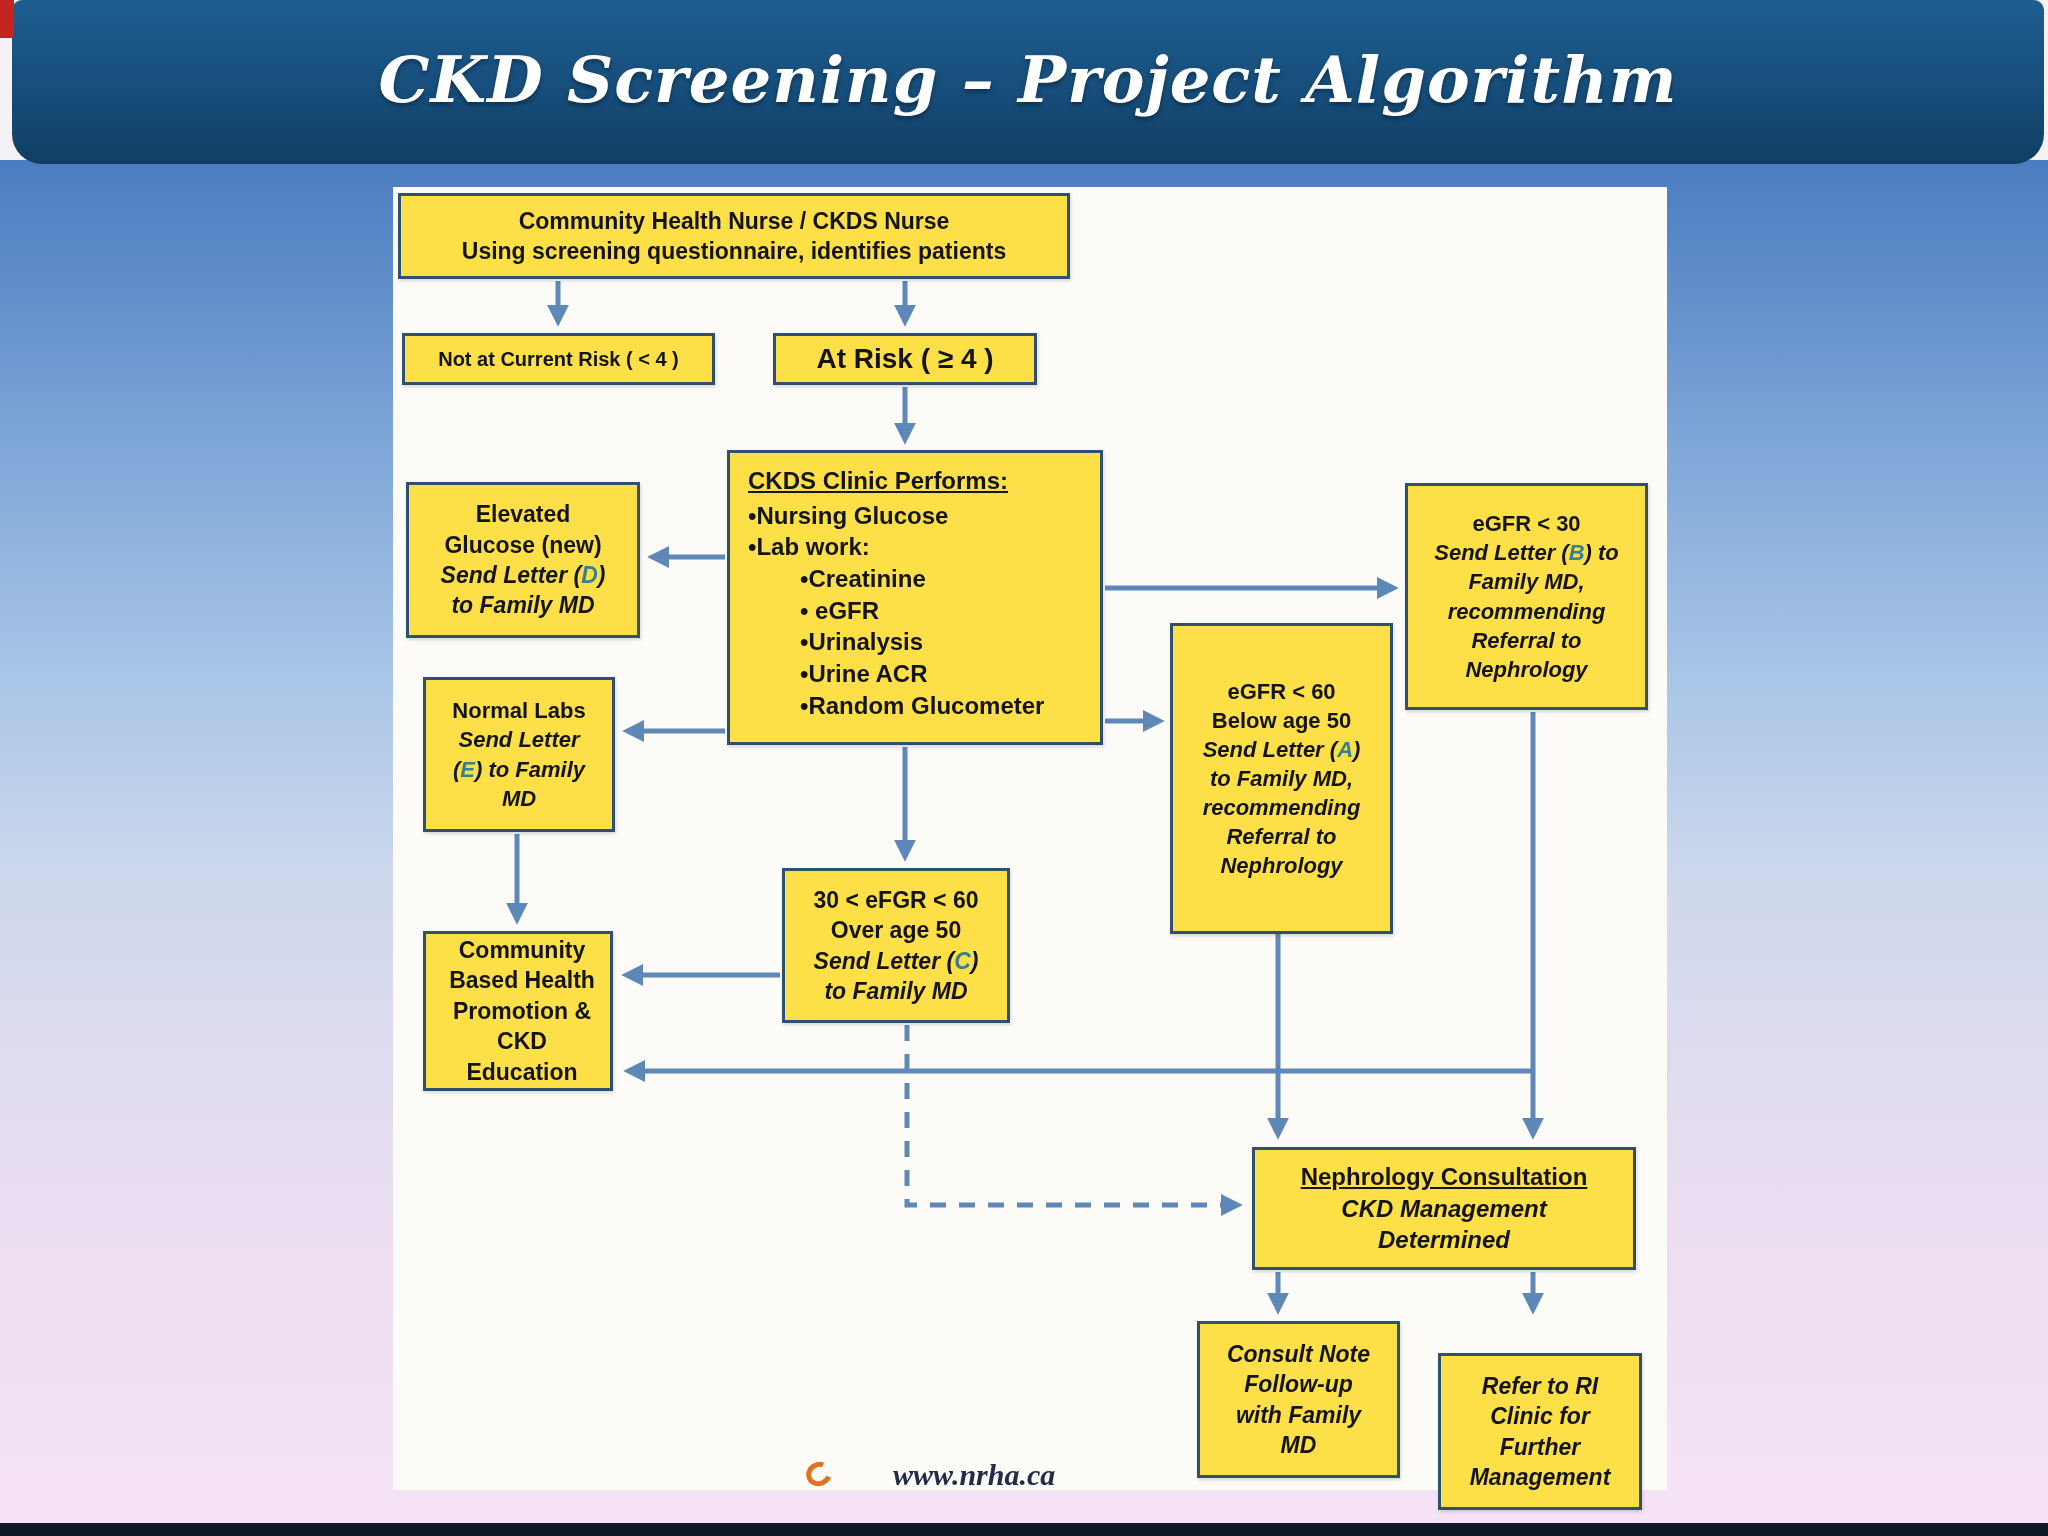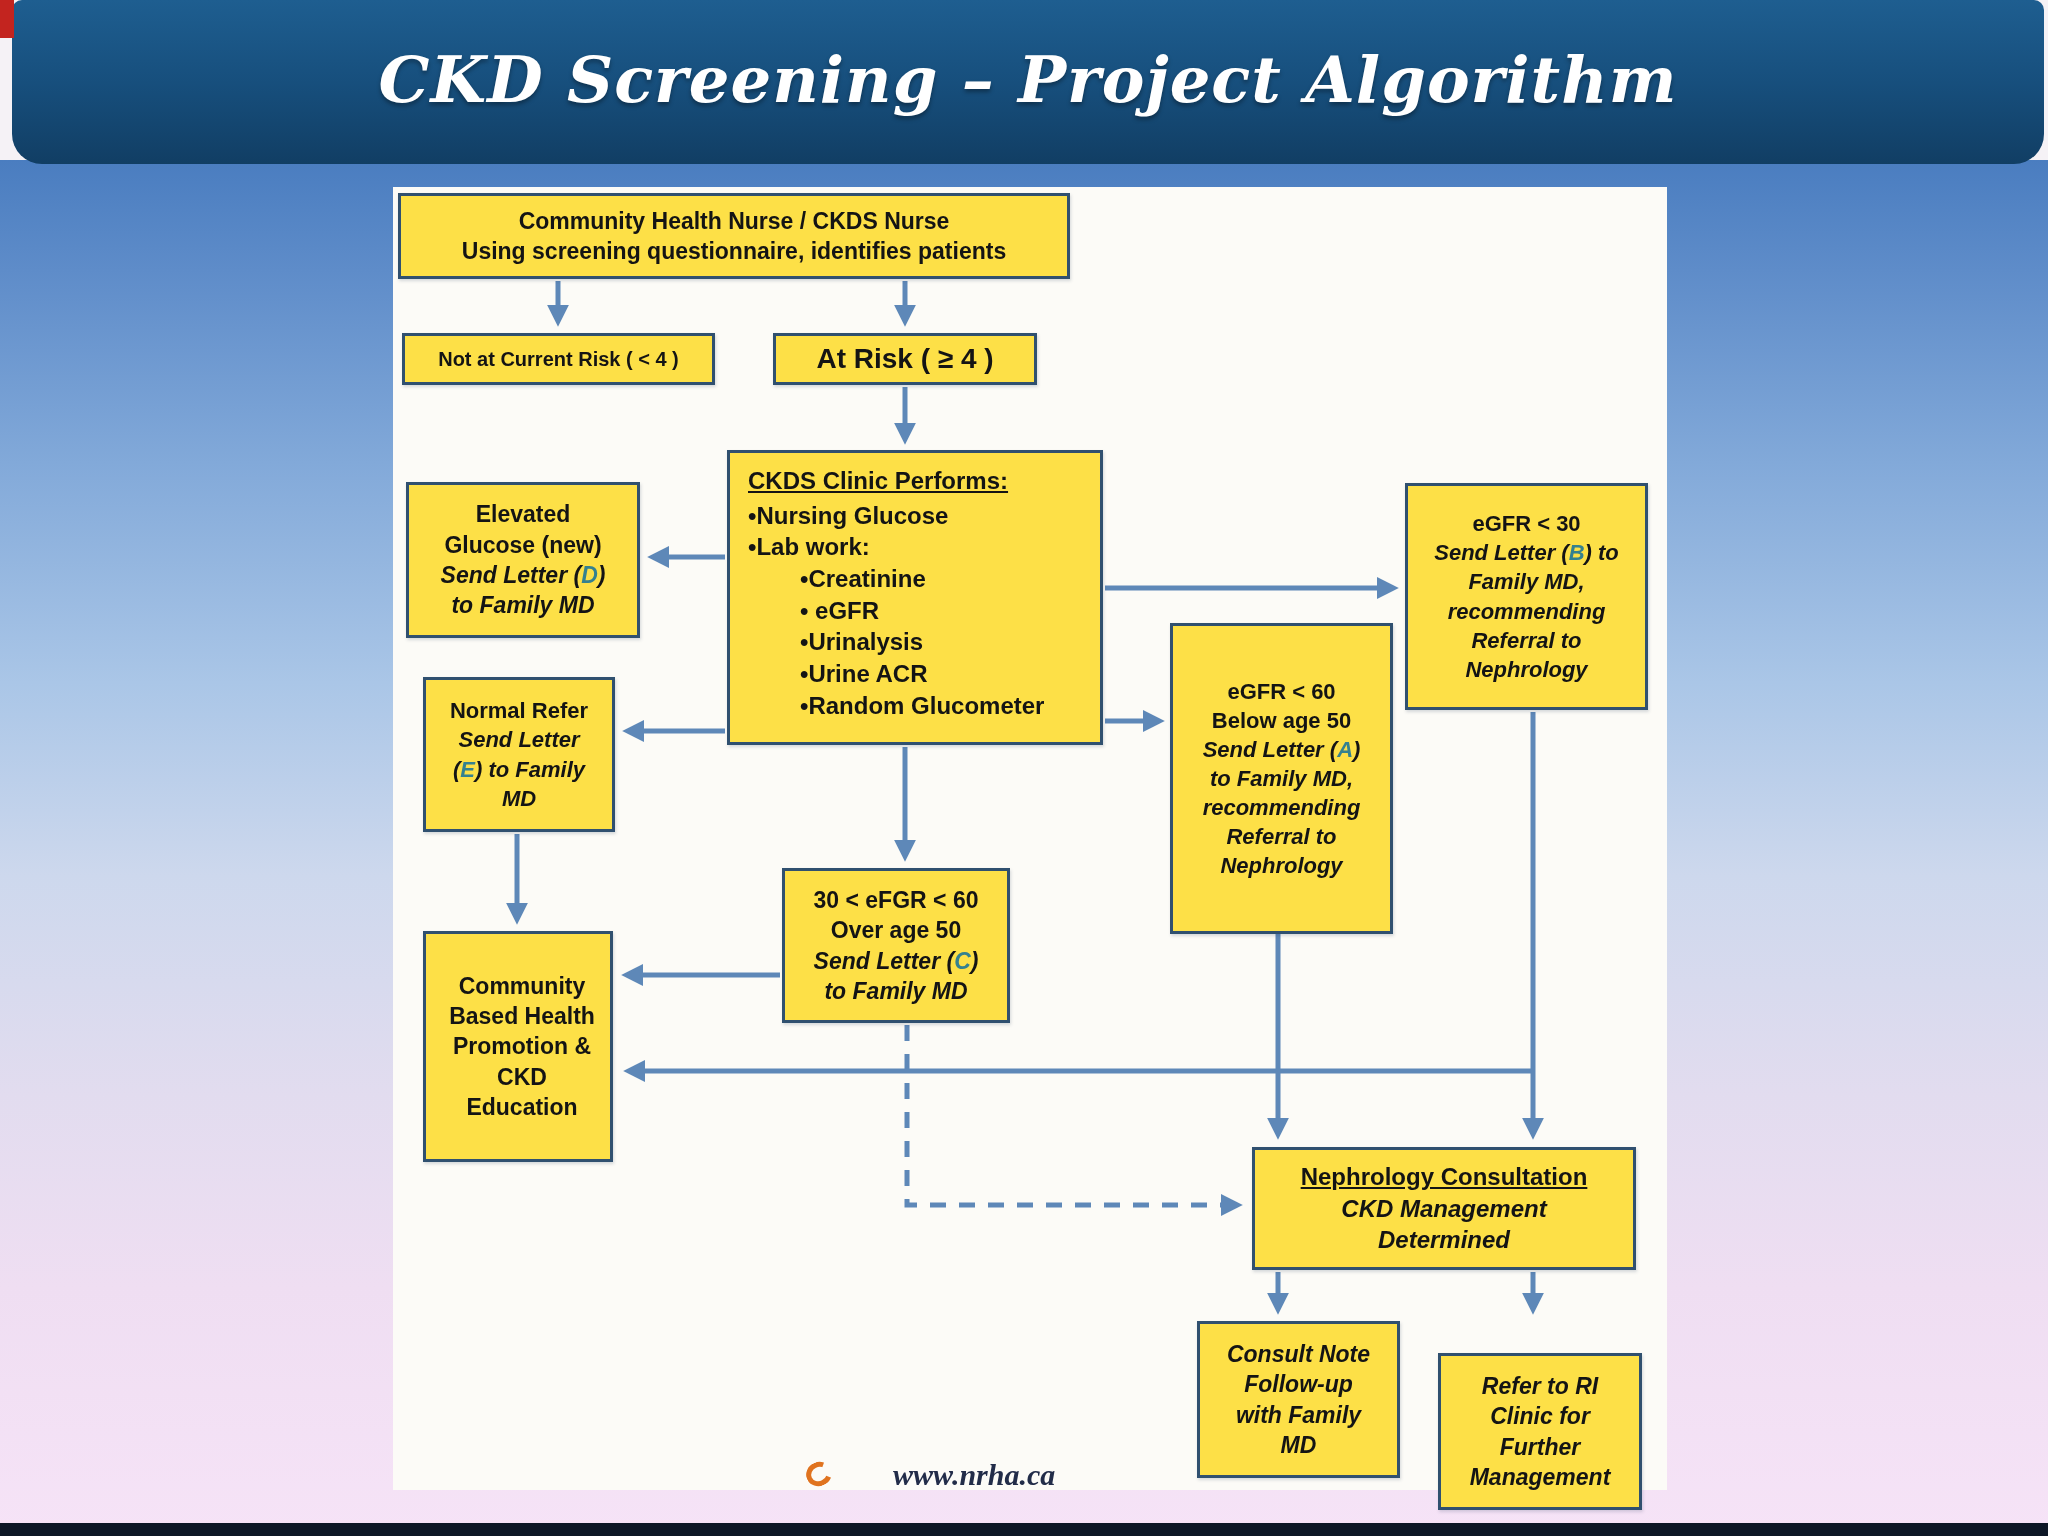--- a/index.html
+++ b/index.html
@@ -43,21 +43,21 @@
   #bx-atrisk{left:773px;top:333px;width:264px;height:52px;font-size:28px;}
   #bx-ckds{left:727px;top:450px;width:376px;height:295px;font-size:24px;
            padding:12px 8px 26px 18px;}
   #bx-ckds .sub{padding-left:52px;}
   #bx-ckds .h{margin-bottom:3px;}
   #bx-elev{left:406px;top:482px;width:234px;height:156px;font-size:23px;}
   #bx-normal{left:423px;top:677px;width:192px;height:155px;font-size:22px;}
   #bx-egfr30{left:1405px;top:483px;width:243px;height:227px;font-size:22px;}
   #bx-egfr60{left:1170px;top:623px;width:223px;height:311px;font-size:22px;}
   #bx-efgr{left:782px;top:868px;width:228px;height:155px;font-size:23px;}
-  #bx-comm{left:423px;top:931px;width:190px;height:231px;font-size:23px;padding-left:16px;}
+  #bx-comm{left:423px;top:931px;width:190px;height:160px;font-size:23px;padding-left:16px;}
   #bx-neph{left:1252px;top:1147px;width:384px;height:123px;font-size:24px;}
   #bx-consult{left:1197px;top:1321px;width:203px;height:157px;font-size:23px;}
   #bx-refer{left:1438px;top:1321px;width:204px;height:157px;font-size:23px;margin-top:32px;}
   .footer-url{position:absolute;left:893px;top:1458px;font-family:"Liberation Serif",serif;
       font-style:italic;font-weight:bold;font-size:30px;color:#222c49;}
   .nrha-logo{position:absolute;left:806px;top:1462px;width:26px;height:24px;
       border:5px solid #e0731f;border-radius:50%;border-right-color:transparent;
       transform:rotate(-25deg);box-sizing:border-box;}
 </style>
 </head>
@@ -111,21 +111,21 @@
       <div class="b sub">•Urine ACR</div>
       <div class="b sub">•Random Glucometer</div>
     </div>
   <div class="box" id="bx-elev">
       <div class="b">Elevated</div>
       <div class="b">Glucose (new)</div>
       <div class="bi">Send Letter (<span class="teal">D</span>)</div>
       <div class="bi">to Family MD</div>
     </div>
   <div class="box" id="bx-normal">
-      <div class="b">Normal Refer</div>
+      <div class="b">Normal Labs</div>
       <div class="bi">Send Letter</div>
       <div class="bi">(<span class="teal">E</span>) to Family</div>
       <div class="bi">MD</div>
     </div>
   <div class="box" id="bx-egfr30">
       <div class="b">eGFR &lt; 30</div>
       <div class="bi">Send Letter (<span class="teal">B</span>) to</div>
       <div class="bi">Family MD,</div>
       <div class="bi">recommending</div>
       <div class="bi">Referral to</div>

